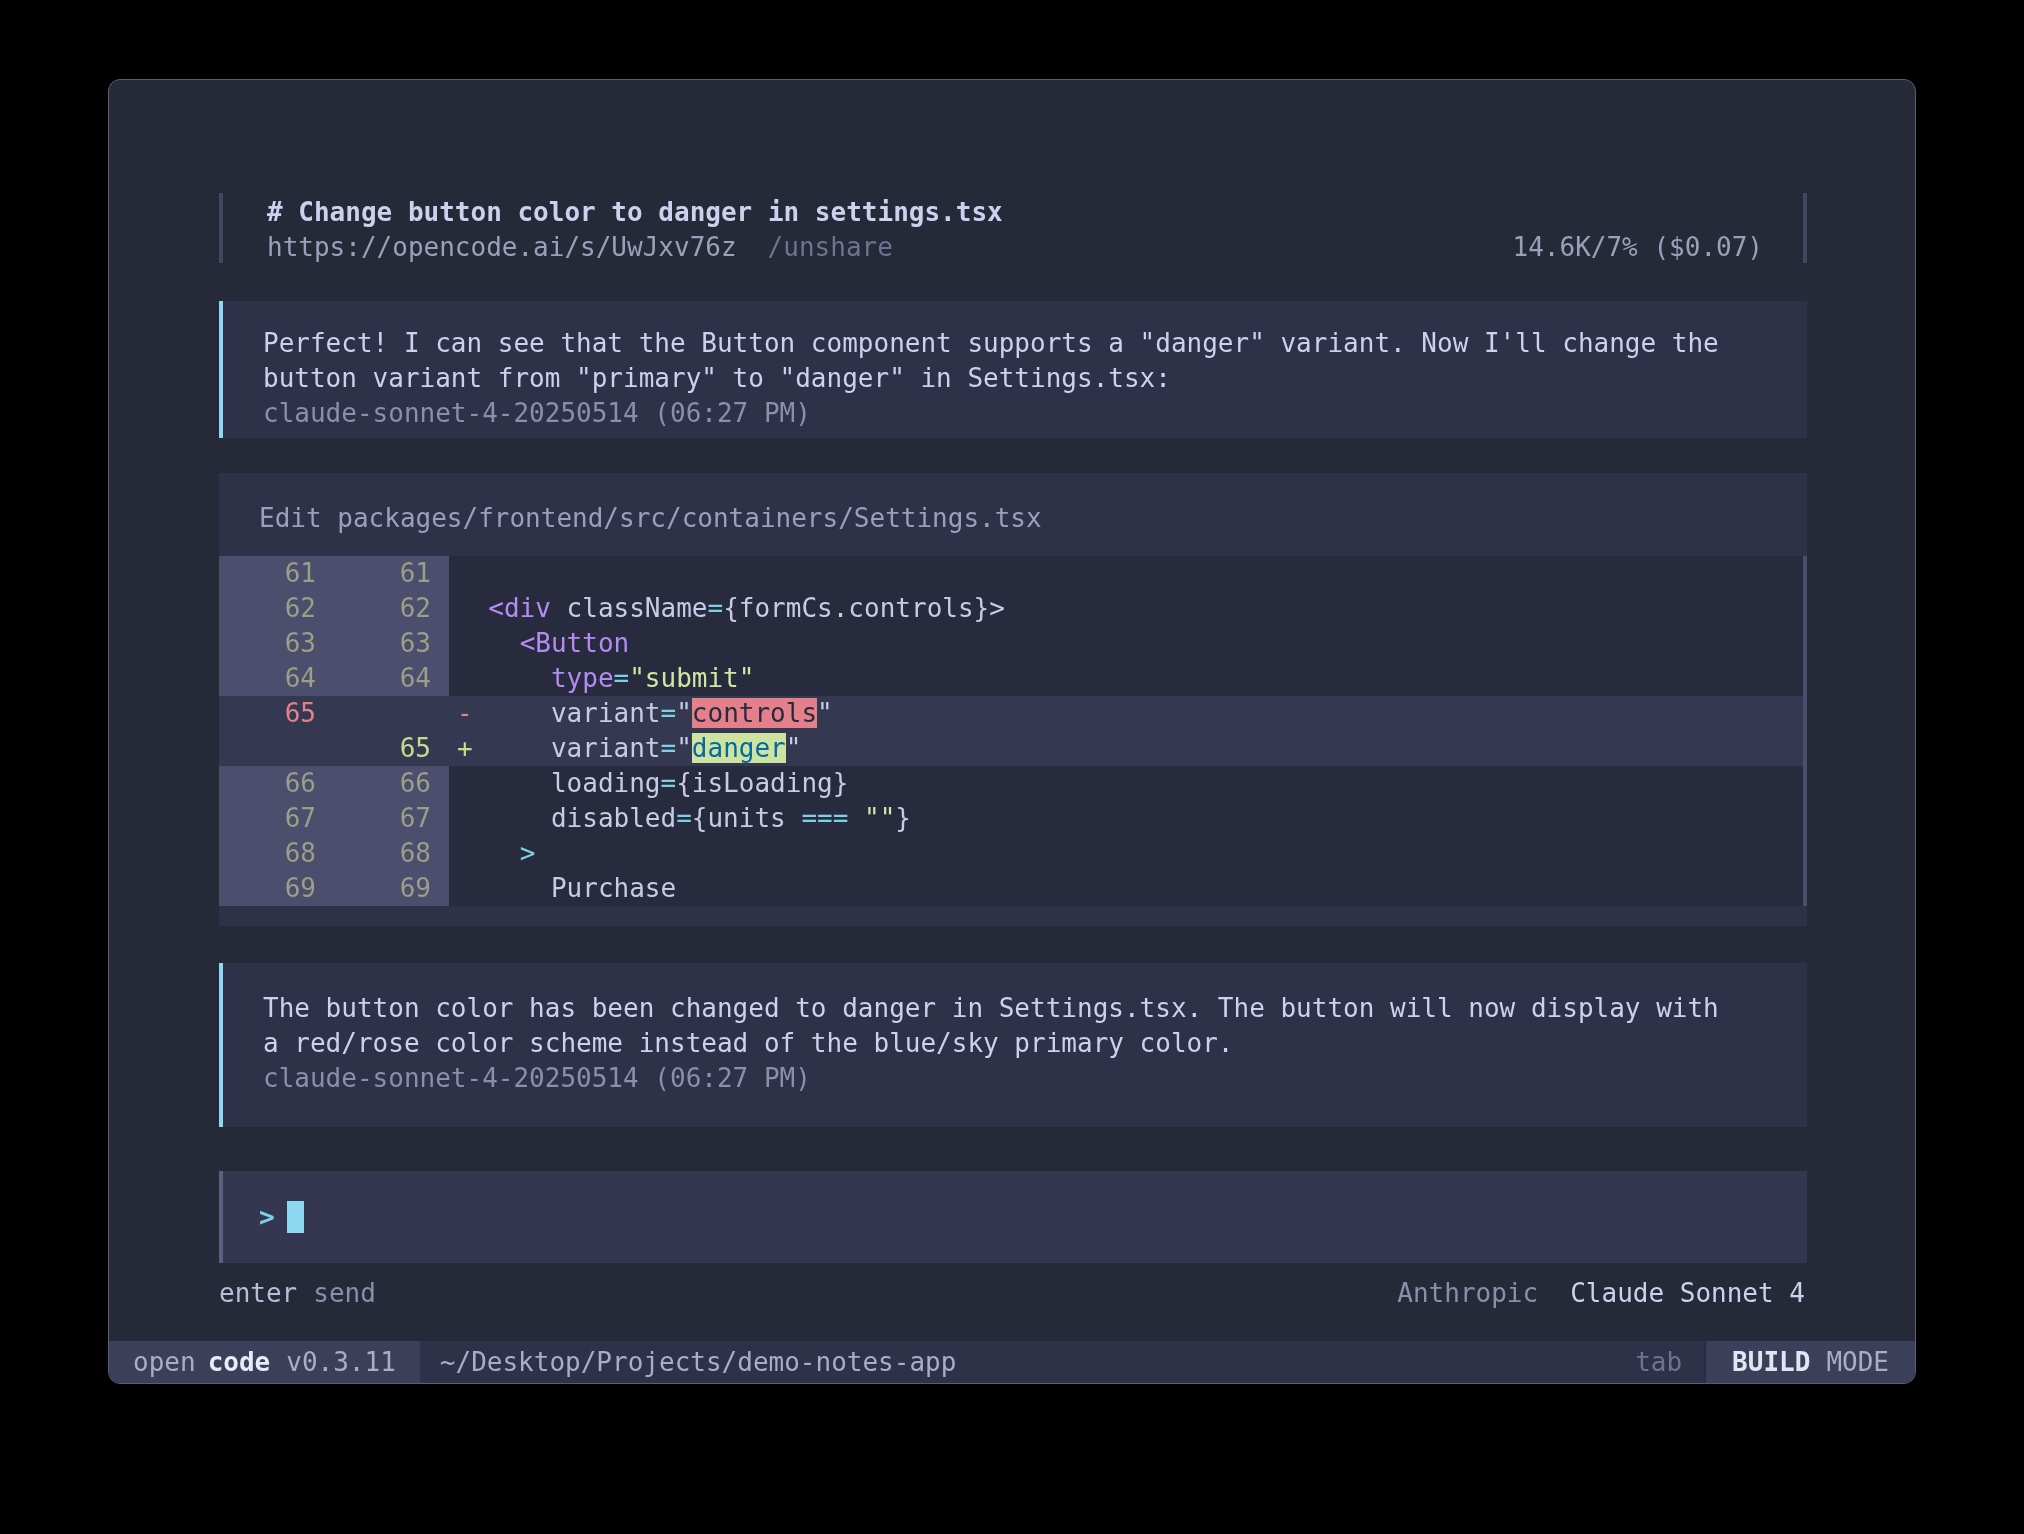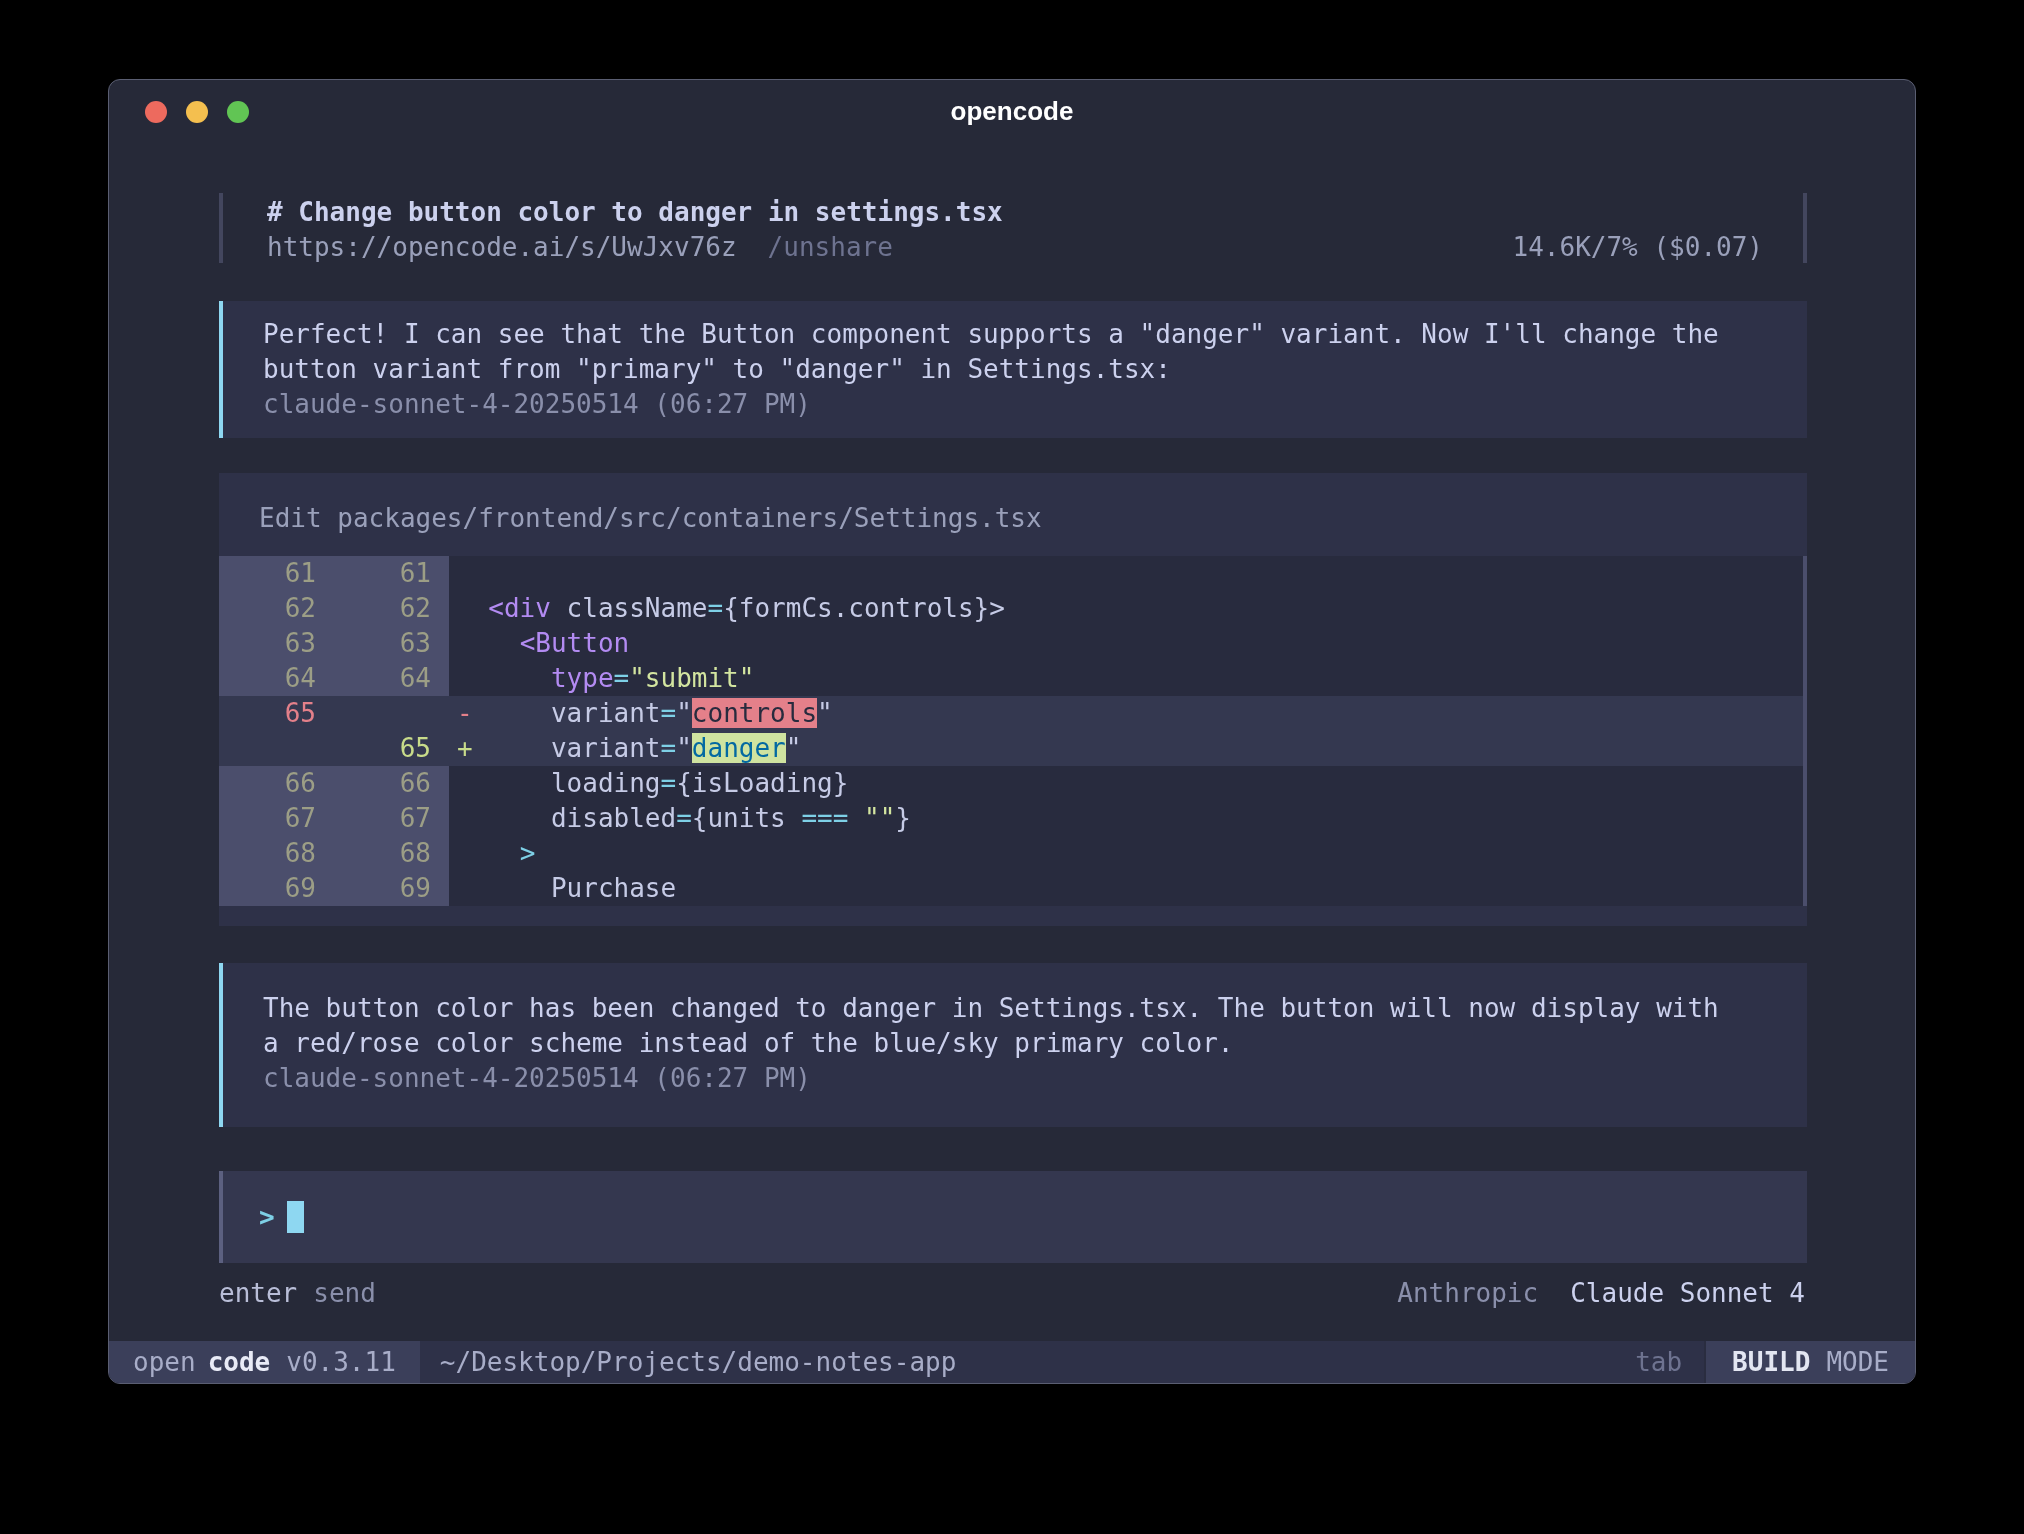--- a/index.html
+++ b/index.html
@@ -27,21 +27,21 @@
           padding:2px 0 0 44px; }
   .sess-title { font-weight:bold; font-size:26px; color:#ccd1ee; line-height:35px; }
   .sess-sub { font-size:26px; line-height:35px; color:#9aa0ba; display:flex; }
   .sess-url { color:#9aa0ba; }
   .sess-unshare { color:#6e7390; margin-left:31px; }
   .sess-tokens { margin-left:auto; margin-right:40px; color:#9aa0ba; }
 
   
   .msg { background:#2e3148; border-left:4px solid #8ed7f1; padding-left:40px;
          font-size:26px; line-height:35px; color:#ccd1ee; }
-  .msg1 { top:221px; height:137px; padding-top:16px; }
+  .msg1 { top:221px; height:137px; padding-top:25px; }
   .msg2 { top:883px; height:164px; padding-top:28px; }
   .msg-meta { color:#8a8fab; }
 
   
   .diff { top:393px; height:453px; background:#2e3148; }
   .diff-header { padding:30px 0 23px 40px; font-size:26px; color:#9aa0ba; }
   .diff-body { position:relative; background:#282b3e; }
   .drow { display:flex; height:35px; font-size:26px; line-height:35px; }
   .dnum { width:115px; text-align:right; padding-right:18px; flex:none; }
   .drow.context .dnum { background:#4b4e6c; color:#9c9e86; }
@@ -87,28 +87,20 @@
   .sb-mode { background:#3b3f5a; height:42px; display:flex; align-items:center;
              padding:0 26px; border-radius:0 0 11px 0; border-left:2px solid #2a2d40; }
   .sb-build { font-weight:bold; color:#e3e6f2; }
   .sb-modeword { margin-left:16px; color:#a8adc8; }
 </style>
 </head>
 <body>
 
 <div class="window">
 
-  <div class="titlebar">
-    <div class="traffic">
-      <span class="light red"></span>
-      <span class="light yellow"></span>
-      <span class="light green"></span>
-    </div>
-    <div class="wintitle">opencode</div>
-  </div>
 
   <div class="col sess">
     <div class="sess-title"># Change button color to danger in settings.tsx</div>
     <div class="sess-sub">
       <span class="sess-url">https://opencode.ai/s/UwJxv76z</span>
       <span class="sess-unshare">/unshare</span>
       <span class="sess-tokens">14.6K/7% ($0.07)</span>
     </div>
   </div>
 

